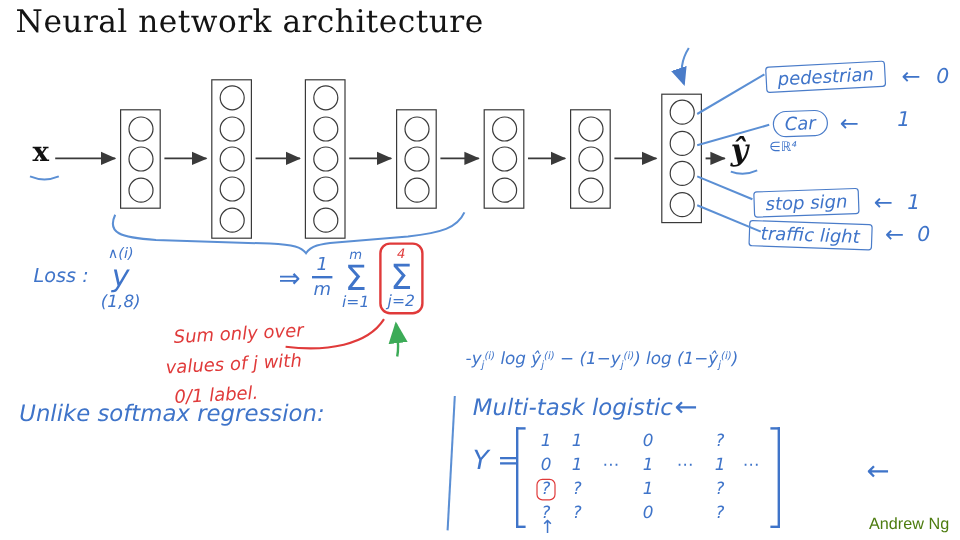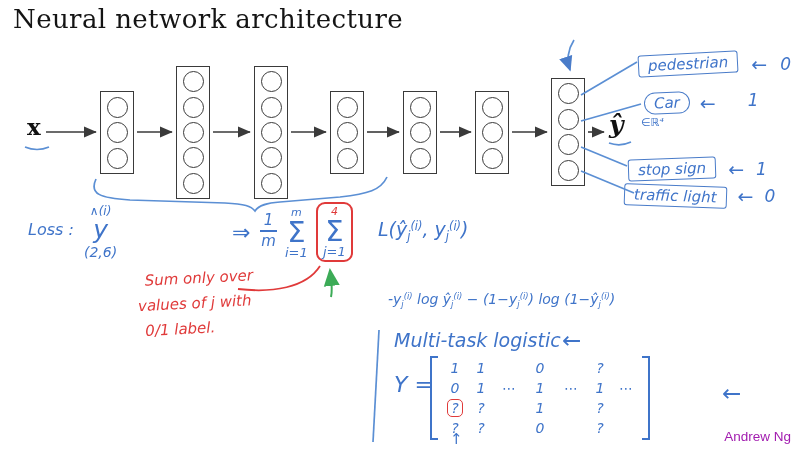--- a/index.html
+++ b/index.html
@@ -2,21 +2,21 @@
 <html><head>
 <meta charset="utf-8">
 <style>
   html,body{margin:0;padding:0;background:#fff;}
   .slide{position:relative;width:800px;height:450px;background:#fff;overflow:hidden;
          font-family:"DejaVu Sans",sans-serif;}
   .abs{position:absolute;}
   .title{position:absolute;left:13px;top:4px;margin:0;font-family:"DejaVu Serif",serif;
          font-weight:500;font-size:26px;letter-spacing:0.4px;color:#141414;}
   .author{position:absolute;right:9px;bottom:6px;font-family:"Liberation Sans",sans-serif;
-          font-size:13.5px;color:#a21caf;}
+          font-size:13.5px;color:#4d7c0f;}
   
   .layer{position:absolute;width:34px;border:1.8px solid #3a3a3a;background:#fff;
          display:flex;flex-direction:column;align-items:center;justify-content:space-evenly;box-sizing:border-box;}
   .node{width:21px;height:21px;border:1.9px solid #3a3a3a;border-radius:50%;background:#fff;box-sizing:border-box;}
   .xlabel{position:absolute;left:27px;top:113px;font-family:"DejaVu Serif",serif;
           font-weight:bold;font-size:23px;color:#111;}
   .ylabel{position:absolute;left:609px;top:110px;font-family:"DejaVu Serif",serif;
           font-weight:bold;font-style:italic;font-size:25px;color:#111;}
   
   .hw{font-style:italic;color:#3f74c9;font-family:"DejaVu Sans",sans-serif;}
@@ -123,48 +123,48 @@
   <div class="outrow" style="left:624px;top:185px;gap:11px">
     <span class="hw obox rot-2">traffic light</span>
     <span class="hw arrow18">←</span>
     <span class="hw val">0</span>
   </div>
 
   <span class="hw abs" style="left:28px;top:220px;font-size:16px">Loss :</span>
   <span class="hw stack abs" style="left:84px;top:205px">
     <span class="st-top">∧(i)</span>
     <span class="st-mid">y</span>
-    <span class="st-bot">(2,6)</span>
+    <span class="st-bot">(1,8)</span>
   </span>
   <span class="hw abs" style="left:232px;top:220px;font-size:22px;font-style:normal">⇒</span>
   <span class="hw frac abs" style="left:260px;top:213px">
     <span class="frac-n">1</span>
     <span class="frac-bar"></span>
     <span class="frac-d">m</span>
   </span>
   <span class="hw sum abs" style="left:285px;top:207px">
     <span class="sum-top">m</span>
     <span class="sum-sym">Σ</span>
     <span class="sum-bot">i=1</span>
   </span>
   <span class="hw sum redbox abs" style="left:316px;top:202px">
     <span class="sum-top" style="color:#e03a3a">4</span>
     <span class="sum-sym">Σ</span>
-    <span class="sum-bot">j=1</span>
-  </span>
-  <span class="hw abs" style="left:378px;top:218px;font-size:19px"><span>L(ŷ</span><span class="seg-sub">j</span><span class="seg-sup">(i)</span><span>, y</span><span class="seg-sub">j</span><span class="seg-sup">(i)</span><span>)</span></span>
+    <span class="sum-bot">j=2</span>
+  </span>
 
   <div class="hw-red abs" style="left:146px;top:266px;font-size:15px;line-height:25px;transform:rotate(-3deg)">
     <div>Sum only over</div>
     <div style="margin-left:-8px">values of j with</div>
     <div style="margin-left:-2px">0/1 label.</div>
   </div>
 
   <span class="hw abs" style="left:388px;top:291px;font-size:14px"><span>-y</span><span class="seg-sub">j</span><span class="seg-sup">(i)</span><span> log ŷ</span><span class="seg-sub">j</span><span class="seg-sup">(i)</span><span> − (1−y</span><span class="seg-sub">j</span><span class="seg-sup">(i)</span><span>) log (1−ŷ</span><span class="seg-sub">j</span><span class="seg-sup">(i)</span><span>)</span></span>
 
+  <span class="hw abs" style="left:16px;top:334px;font-size:19px">Unlike softmax regression:</span>
 
   <span class="hw abs" style="left:394px;top:329px;font-size:19px">Multi-task logistic</span>
   <span class="hw abs" style="left:562px;top:327px;font-size:23px;font-style:normal">←</span>
   <span class="hw abs" style="left:394px;top:372px;font-size:22px">Y =</span>
 
   <div class="mtx">
     <div class="brk brk-l"></div>
     <div class="grid hw">
       <span class="cell">1</span>
       <span class="cell">1</span>

